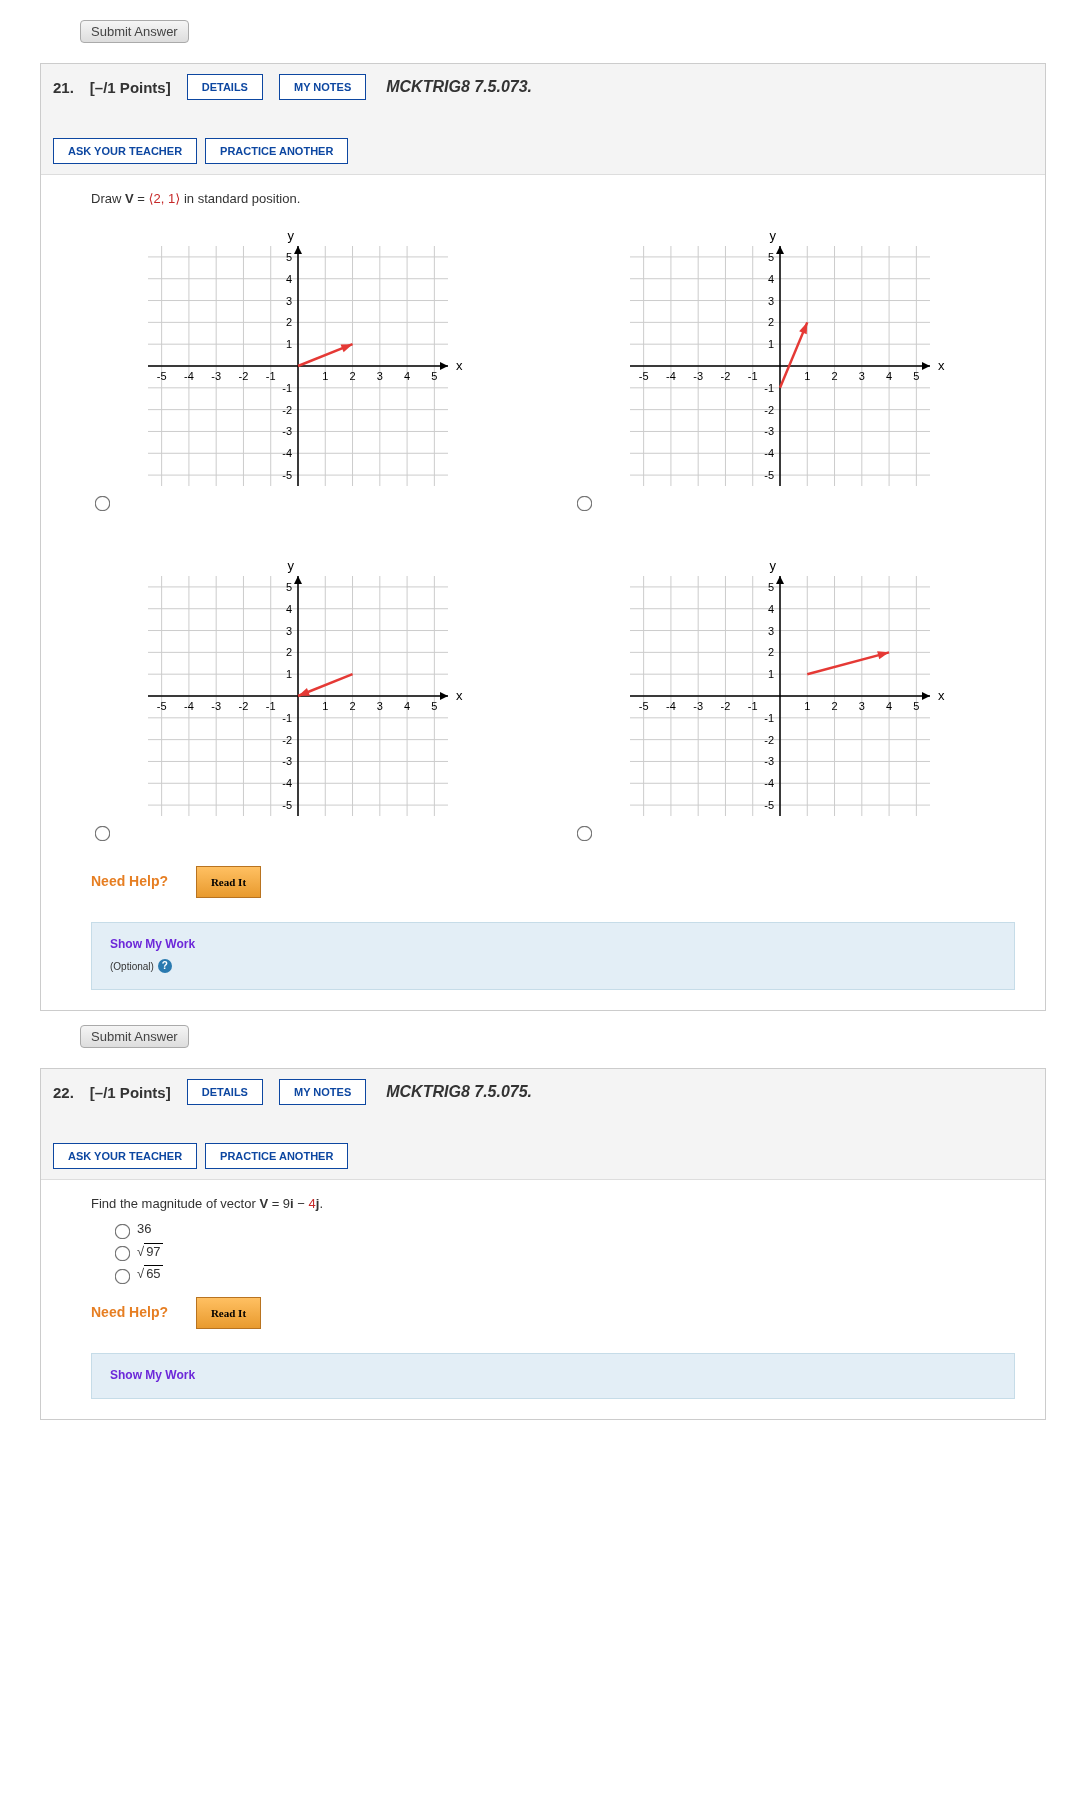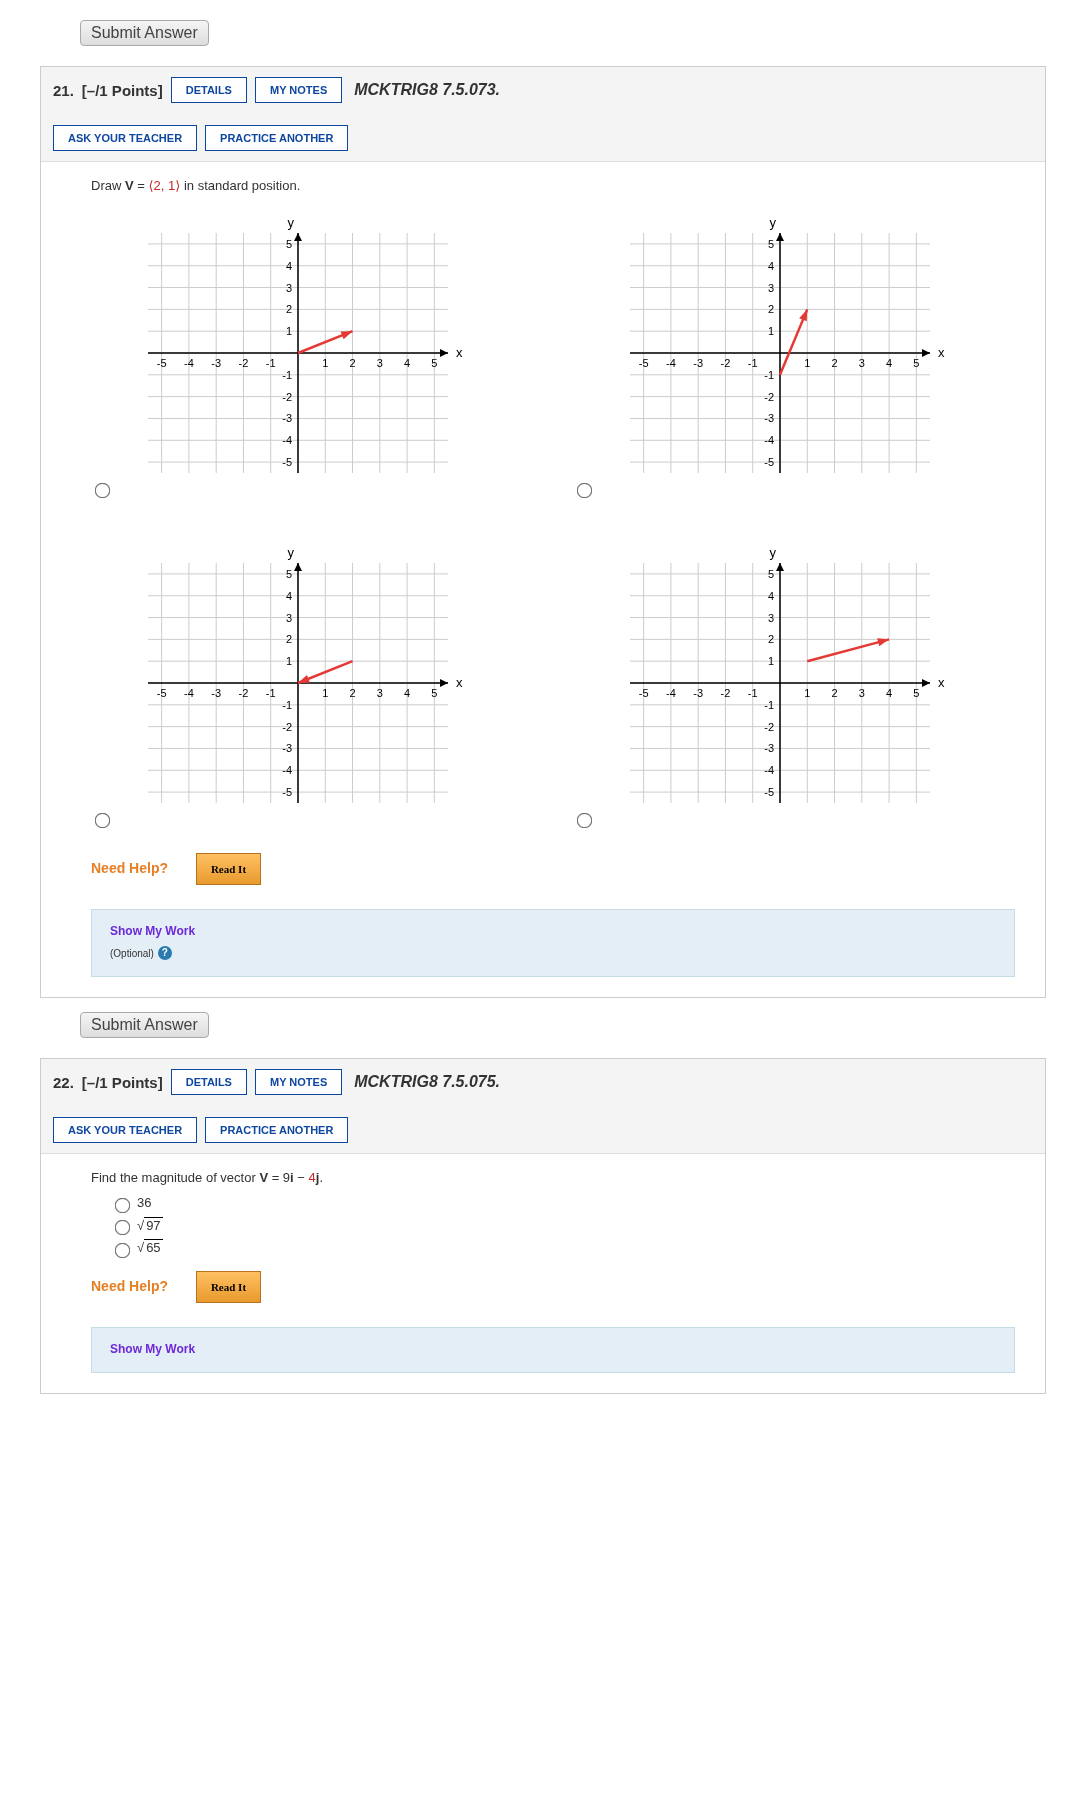--- a/index.html
+++ b/index.html
@@ -10,35 +10,35 @@
     background: #fff;
     margin: 0;
     padding: 20px 40px;
     width: 1086px;
   }
   .submit-btn {
     background: linear-gradient(#f5f5f5,#ddd);
     border: 1px solid #aaa;
     border-radius: 4px;
     padding: 3px 10px;
-    font-size: 16px;
+    font-size: 13px;
     color: #444;
     cursor: pointer;
   }
   .question-box {
     border: 1px solid #ccc;
     margin-top: 20px;
   }
   .q-header {
     background: #f4f4f4;
     padding: 10px 12px;
     display: flex;
     flex-wrap: wrap;
     align-items: center;
-    gap: 8px;
+    gap: 16px;
     border-bottom: 1px solid #ddd;
   }
   .q-num { font-weight: bold; font-size: 15px; }
   .points { font-weight: bold; font-size: 15px; }
   .blue-btn {
     border: 1px solid #0d47a1;
     color: #0d47a1;
     background: #fff;
     padding: 6px 14px;
     font-weight: bold;

